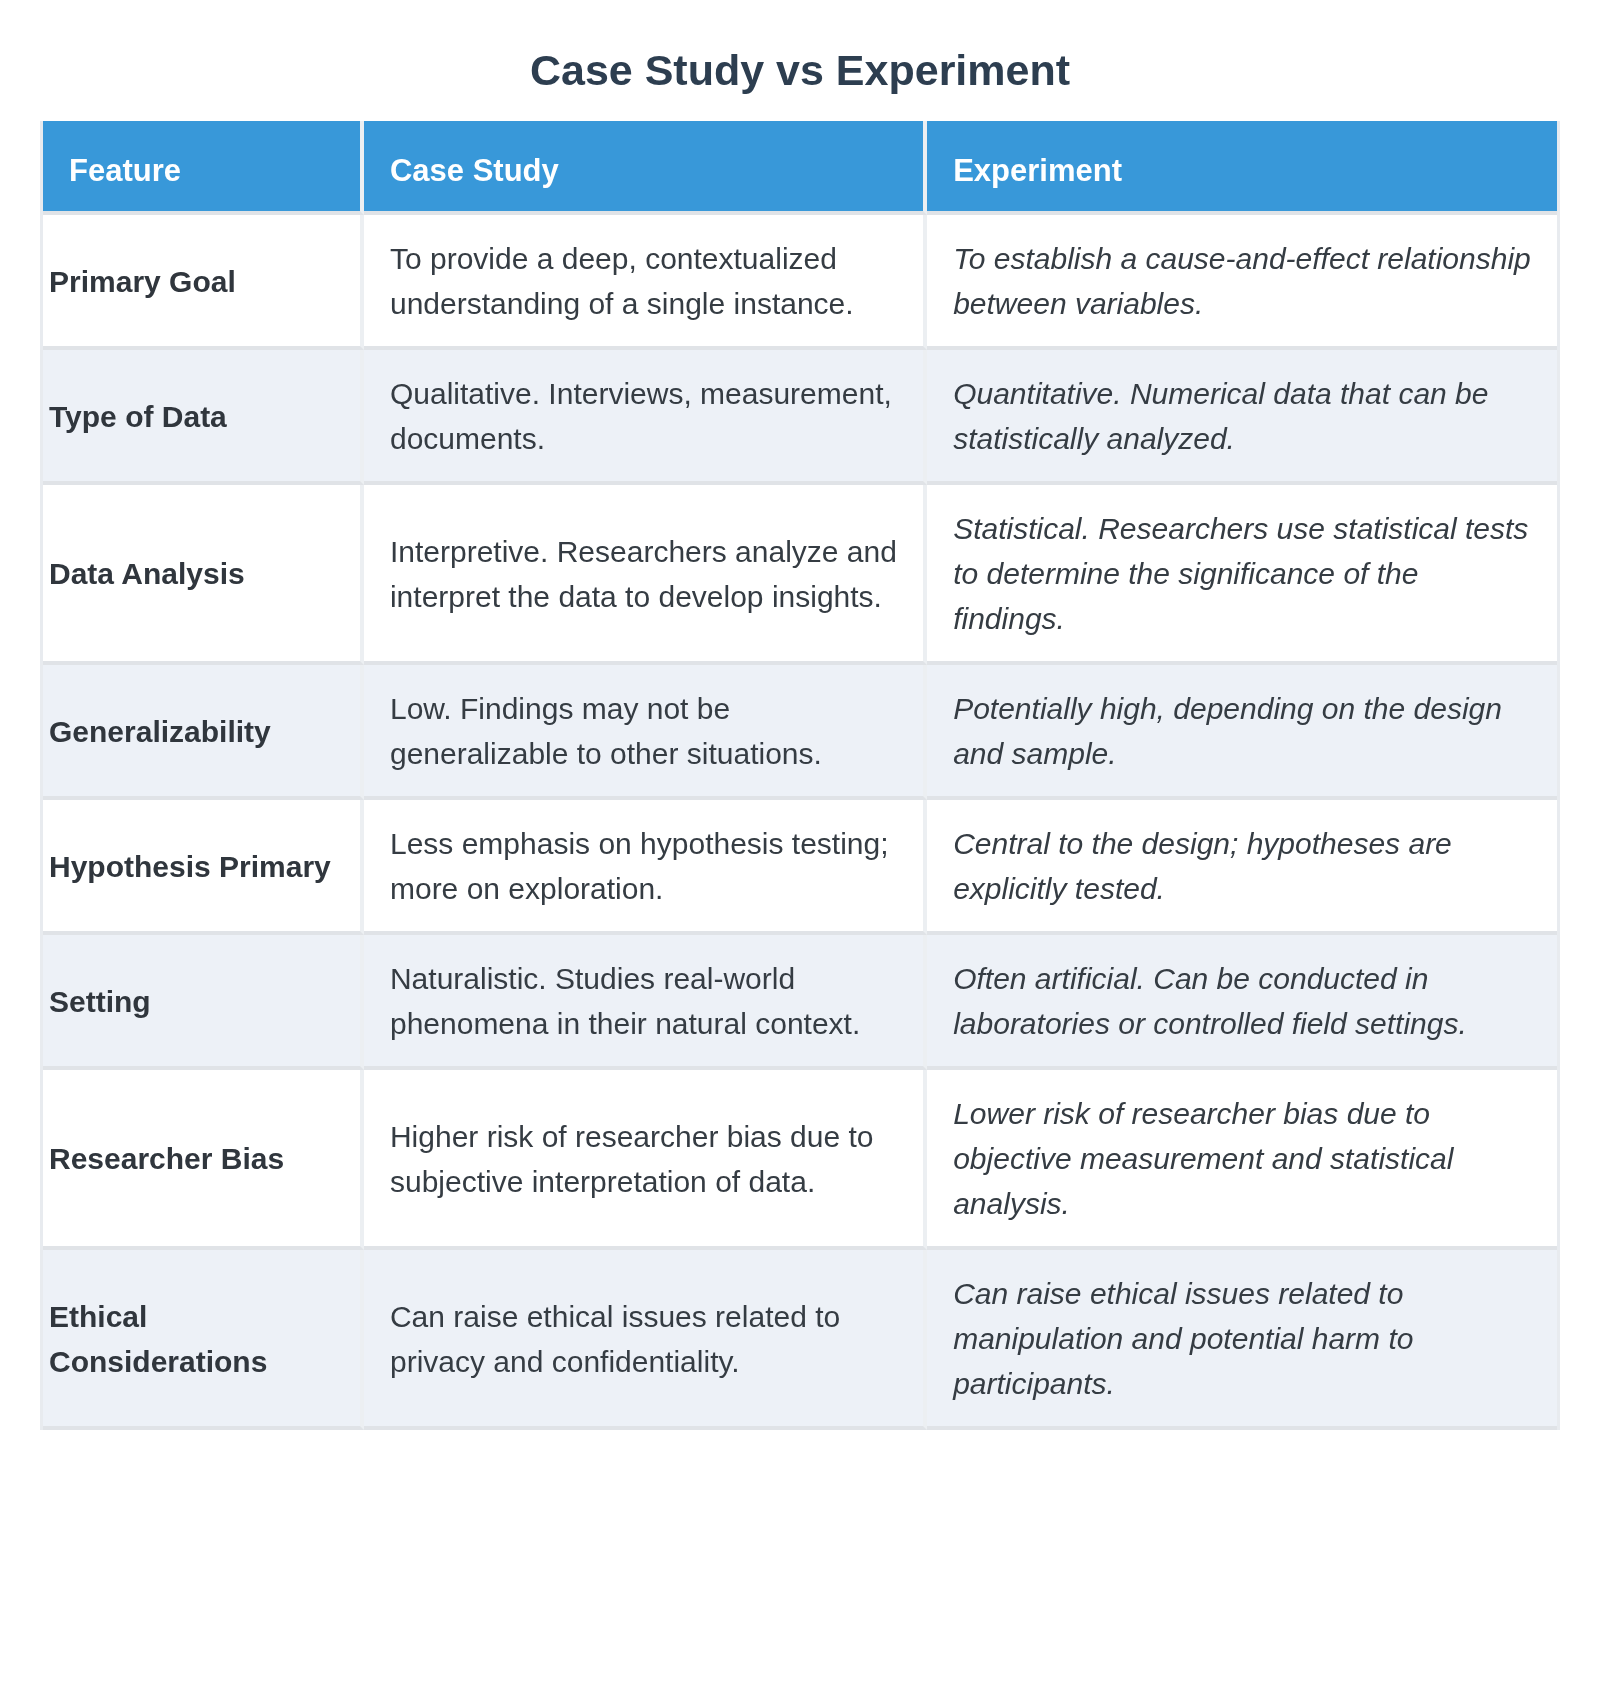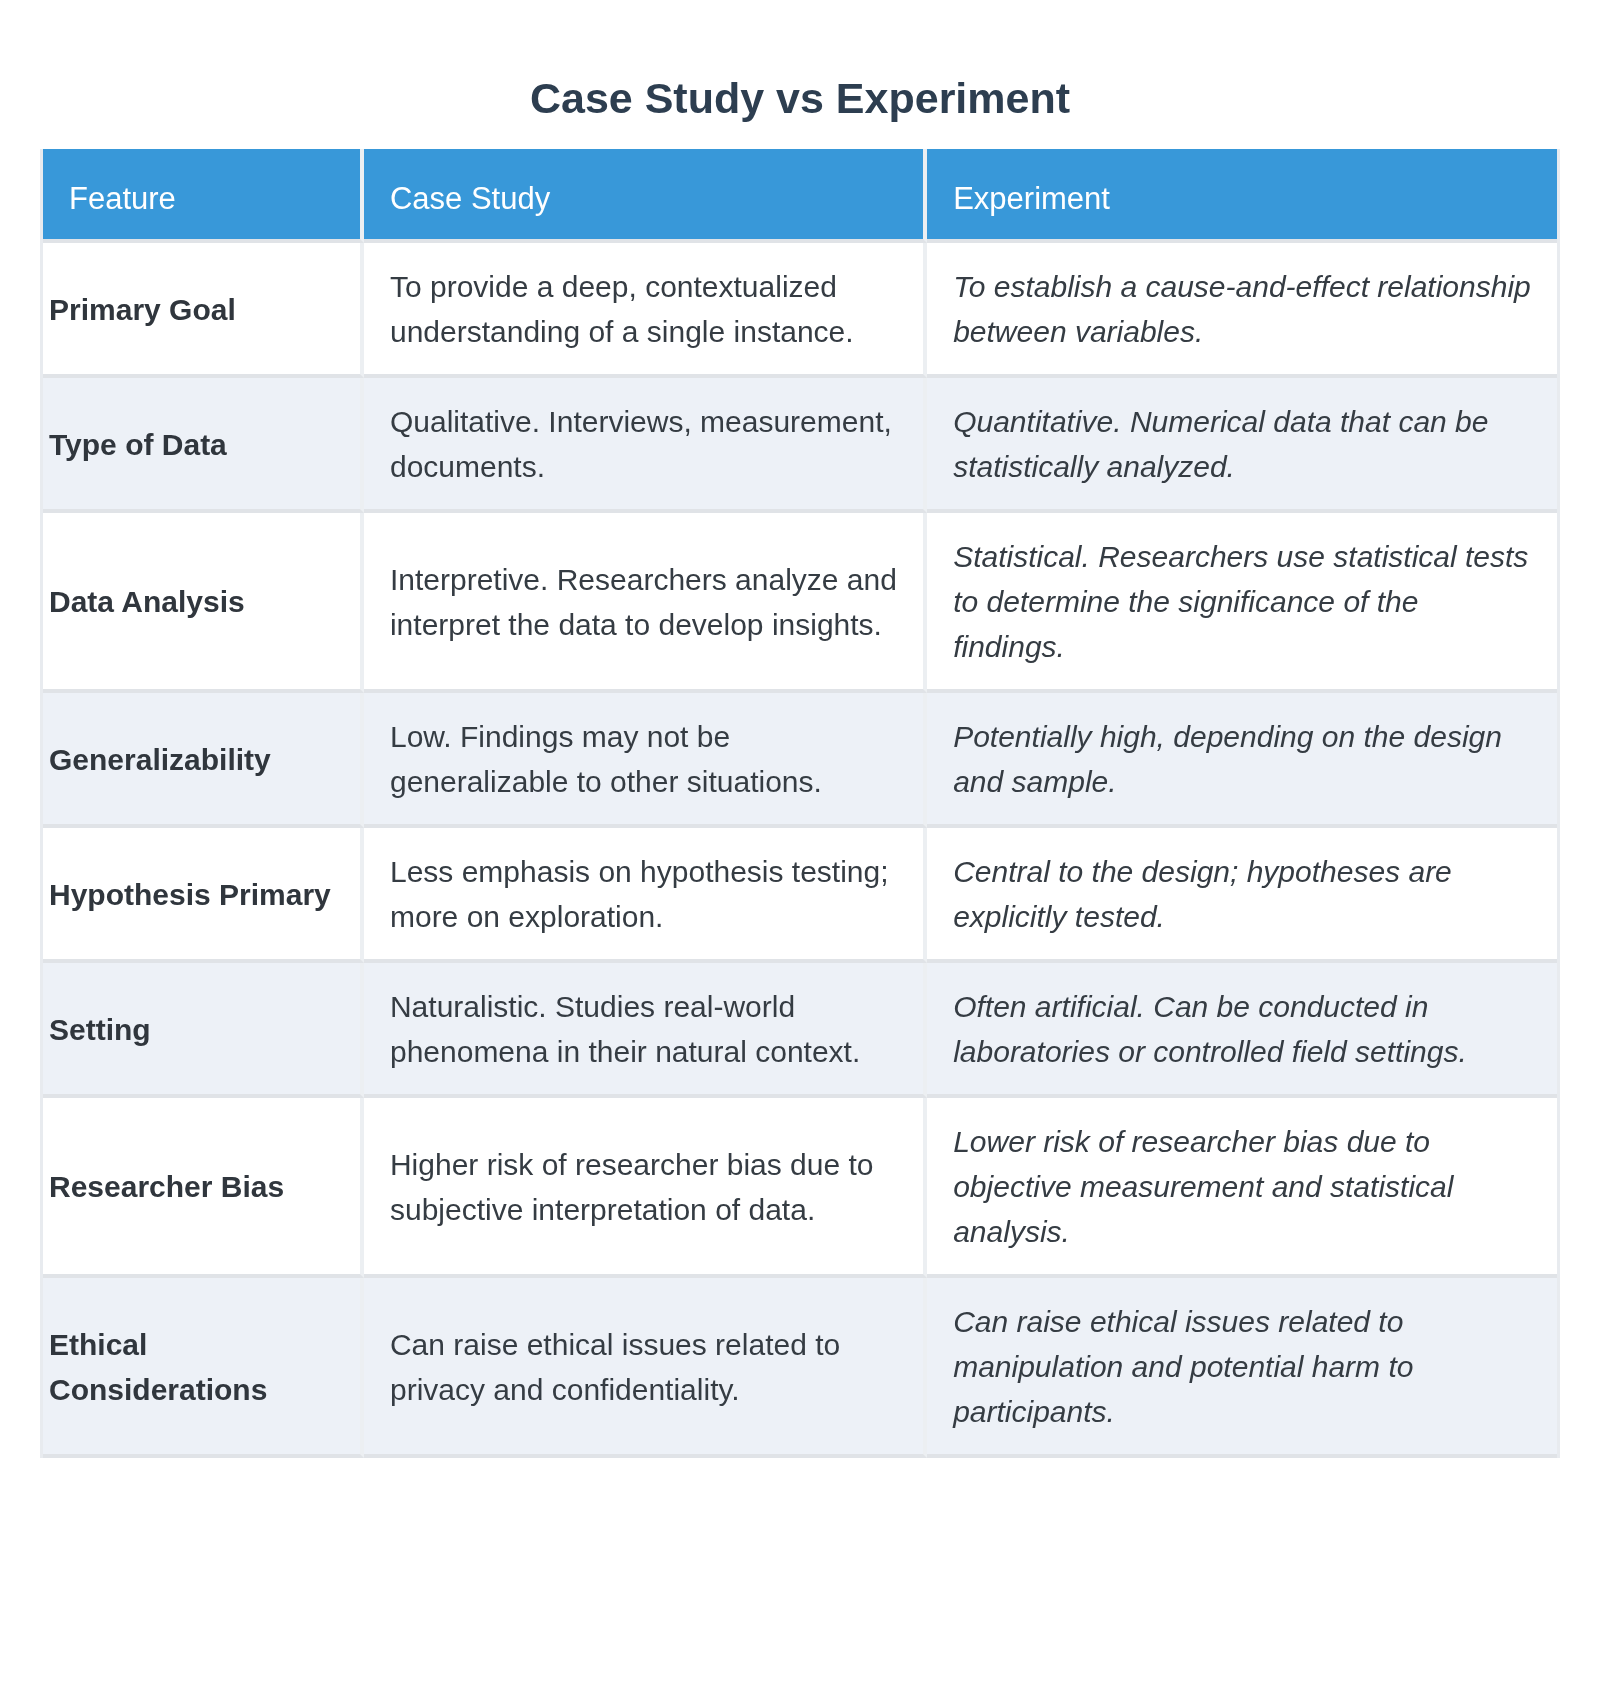--- a/index.html
+++ b/index.html
@@ -16,21 +16,21 @@
     --page-bg: #ffffff;
   }
   * { margin: 0; padding: 0; box-sizing: border-box; }
   html, body {
     width: 1600px;
     background: var(--page-bg);
     font-family: "Liberation Sans", "DejaVu Sans", sans-serif;
   }
   body { min-height: 1702px; }
   .page-title {
-    padding-top: 74px;
+    padding-top: 46px;
     text-align: center;
     font-size: 43px;
     font-weight: bold;
     color: var(--title-color);
     letter-spacing: 0px;
   }
   .table-wrap {
     margin: 26px 40px 0 40px;
   }
   table.comparison {
@@ -41,21 +41,21 @@
     border-left: 3px solid var(--outer-border);
     border-right: 3px solid var(--outer-border);
   }
   col.c-feature   { width: 21.2%; }
   col.c-casestudy { width: 37.2%; }
   col.c-experiment{ width: 41.6%; }
   th {
     background: var(--header-bg);
     color: var(--header-text);
     font-size: 31px;
-    font-weight: normal;
+    font-weight: bold;
     text-align: left;
     height: 94px;
     vertical-align: bottom;
     padding: 0 24px 22px 26px;
     border-right: 4px solid var(--col-divider);
     border-bottom: 4px solid var(--row-divider);
   }
   th:last-child { border-right: none; }
   td {
     vertical-align: middle;

